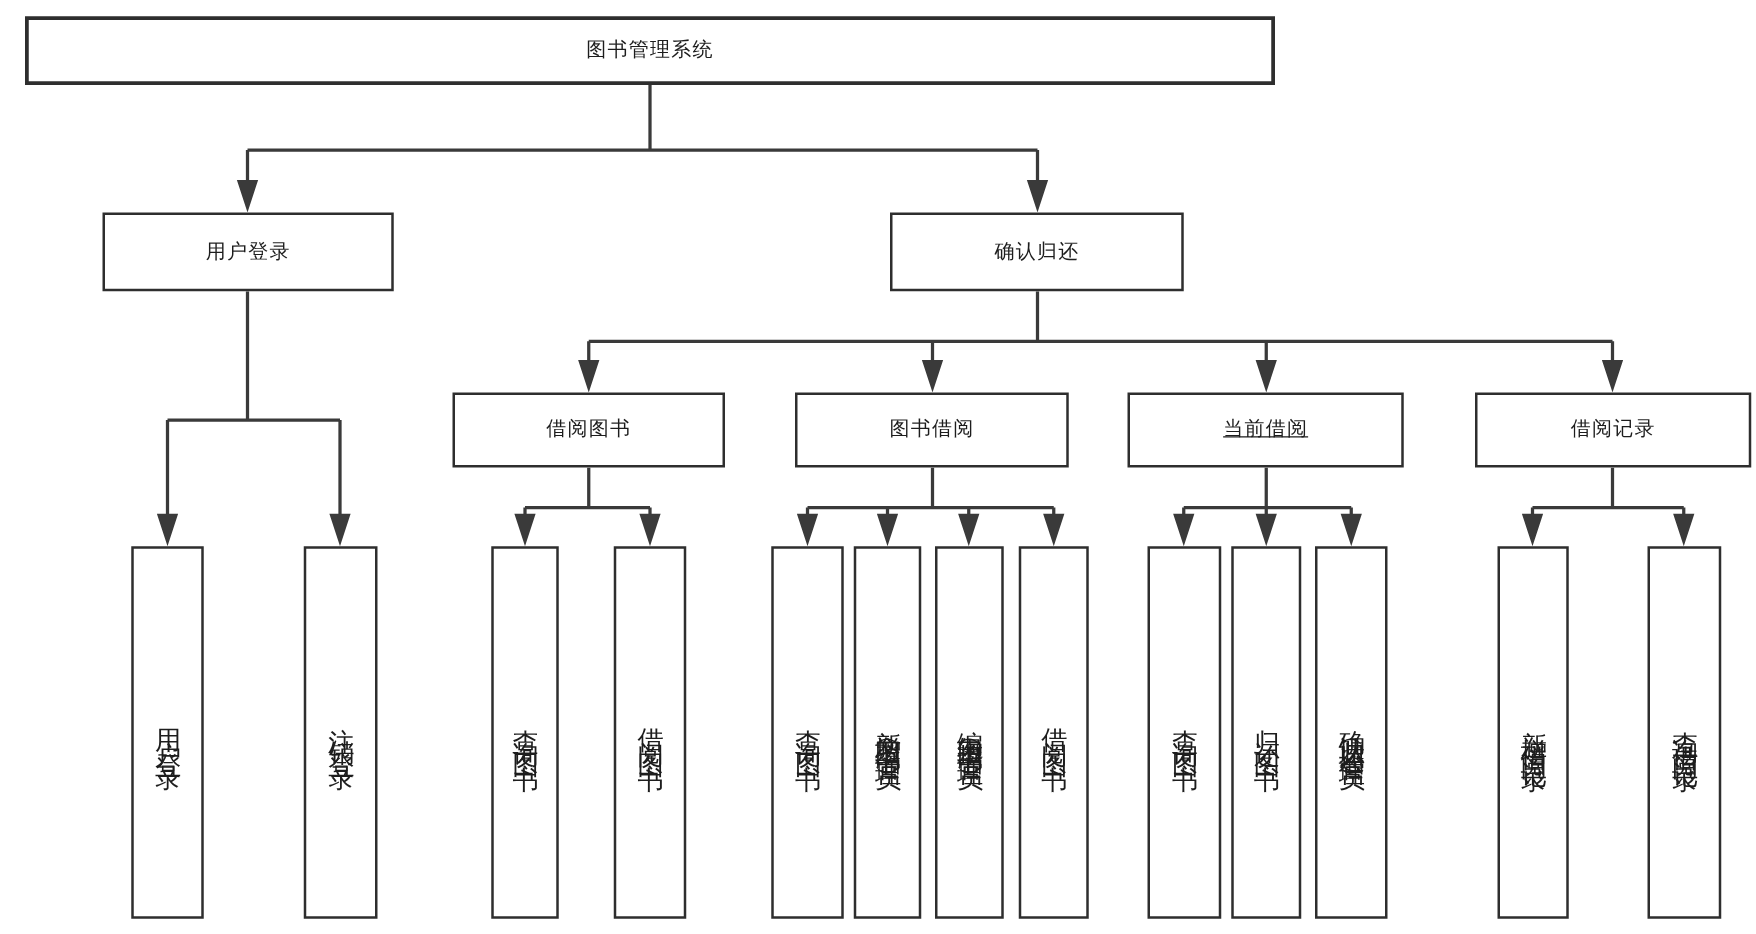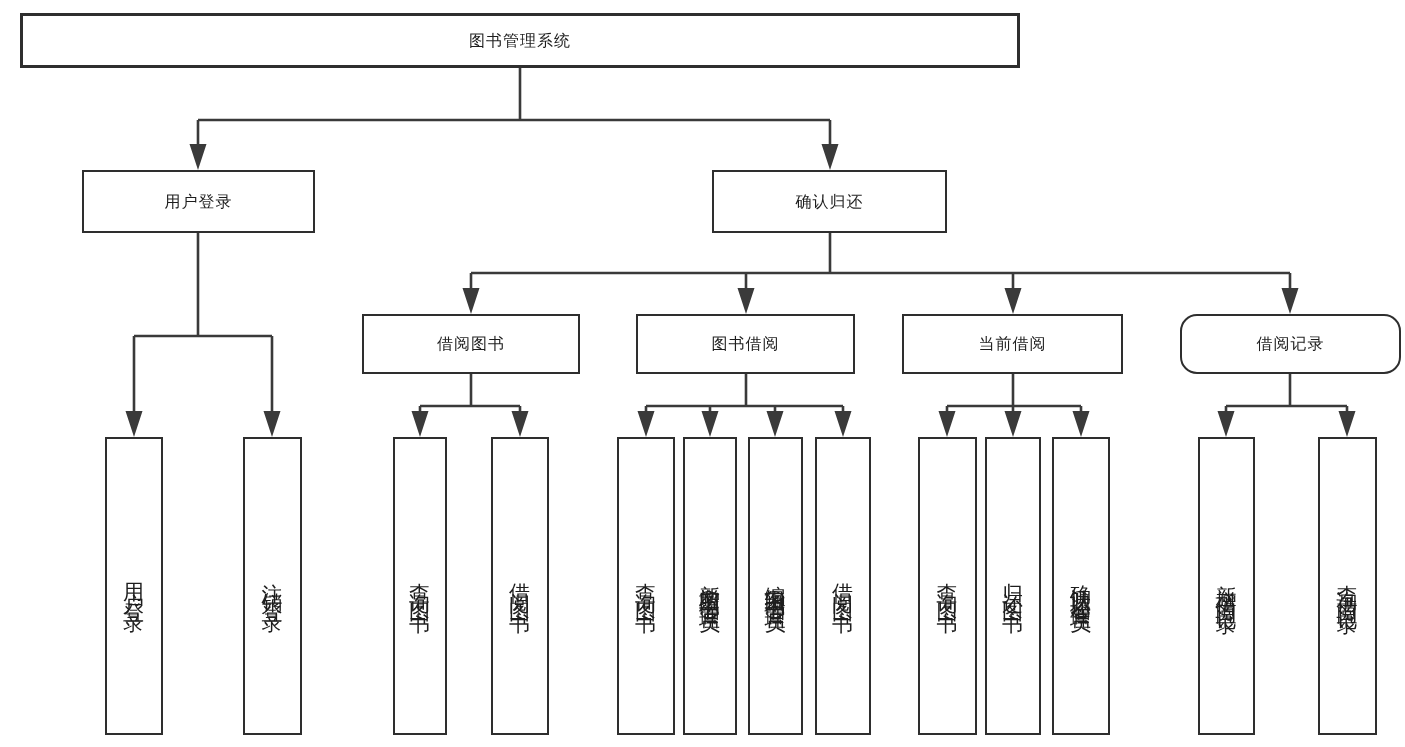--- a/index.html
+++ b/index.html
@@ -28,22 +28,22 @@
     background:var(--c-box_fill);
     border:2.5px solid var(--c-border);
     display:flex;align-items:center;justify-content:center;
     font-size:16px;letter-spacing:1px;line-height:1;
   }
   .n-root{left:20px;top:13px;width:1000px;height:55px;border-width:3px;}
   .n-user{left:82px;top:170px;width:233px;height:63px;}
   .n-mgmt{left:712px;top:170px;width:235px;height:63px;}
   .n-new{left:362px;top:314px;width:218px;height:60px;}
   .n-borrow{left:636px;top:314px;width:219px;height:60px;}
-  .n-current{left:902px;top:314px;width:221px;height:60px;}
-  .n-records{left:1180px;top:314px;width:221px;height:60px;border-radius:17px;}
+  .n-current{left:902px;top:314px;width:221px;height:60px;text-decoration:underline;}
+  .n-records{left:1180px;top:314px;width:221px;height:60px;}
   .vnode{
     top:437px;height:298px;
     writing-mode:vertical-rl;
     font-size:21px;letter-spacing:10px;
     padding:4px 0;
   }
   .v-l1{left:105px;width:58px;}
   .v-l2{left:243px;width:59px;}
   .v-n1{left:393px;width:54px;}
   .v-n2{left:491px;width:58px;}

